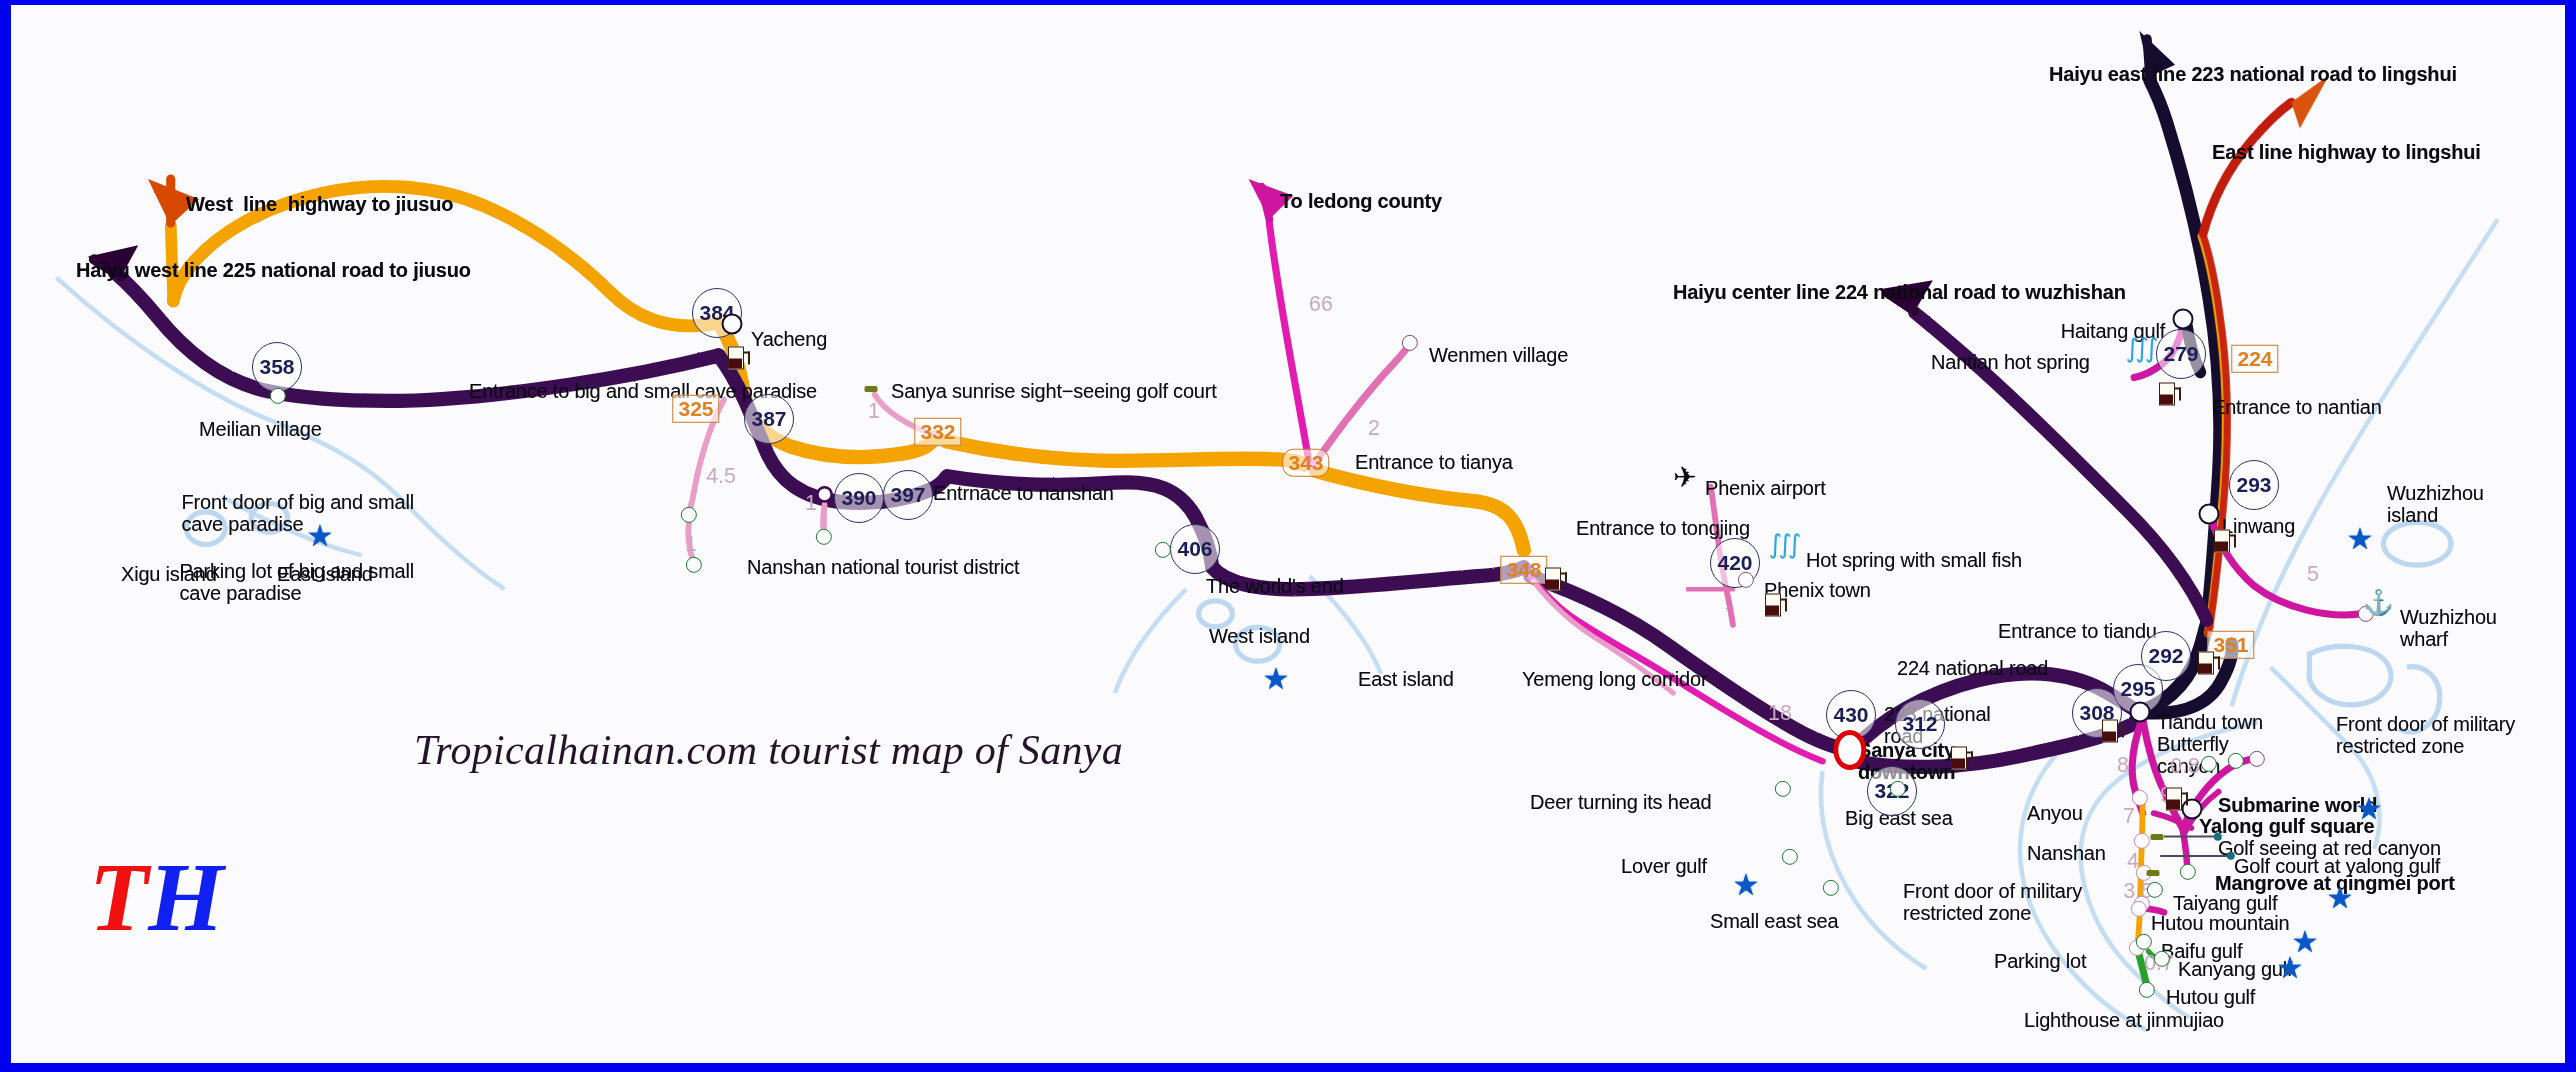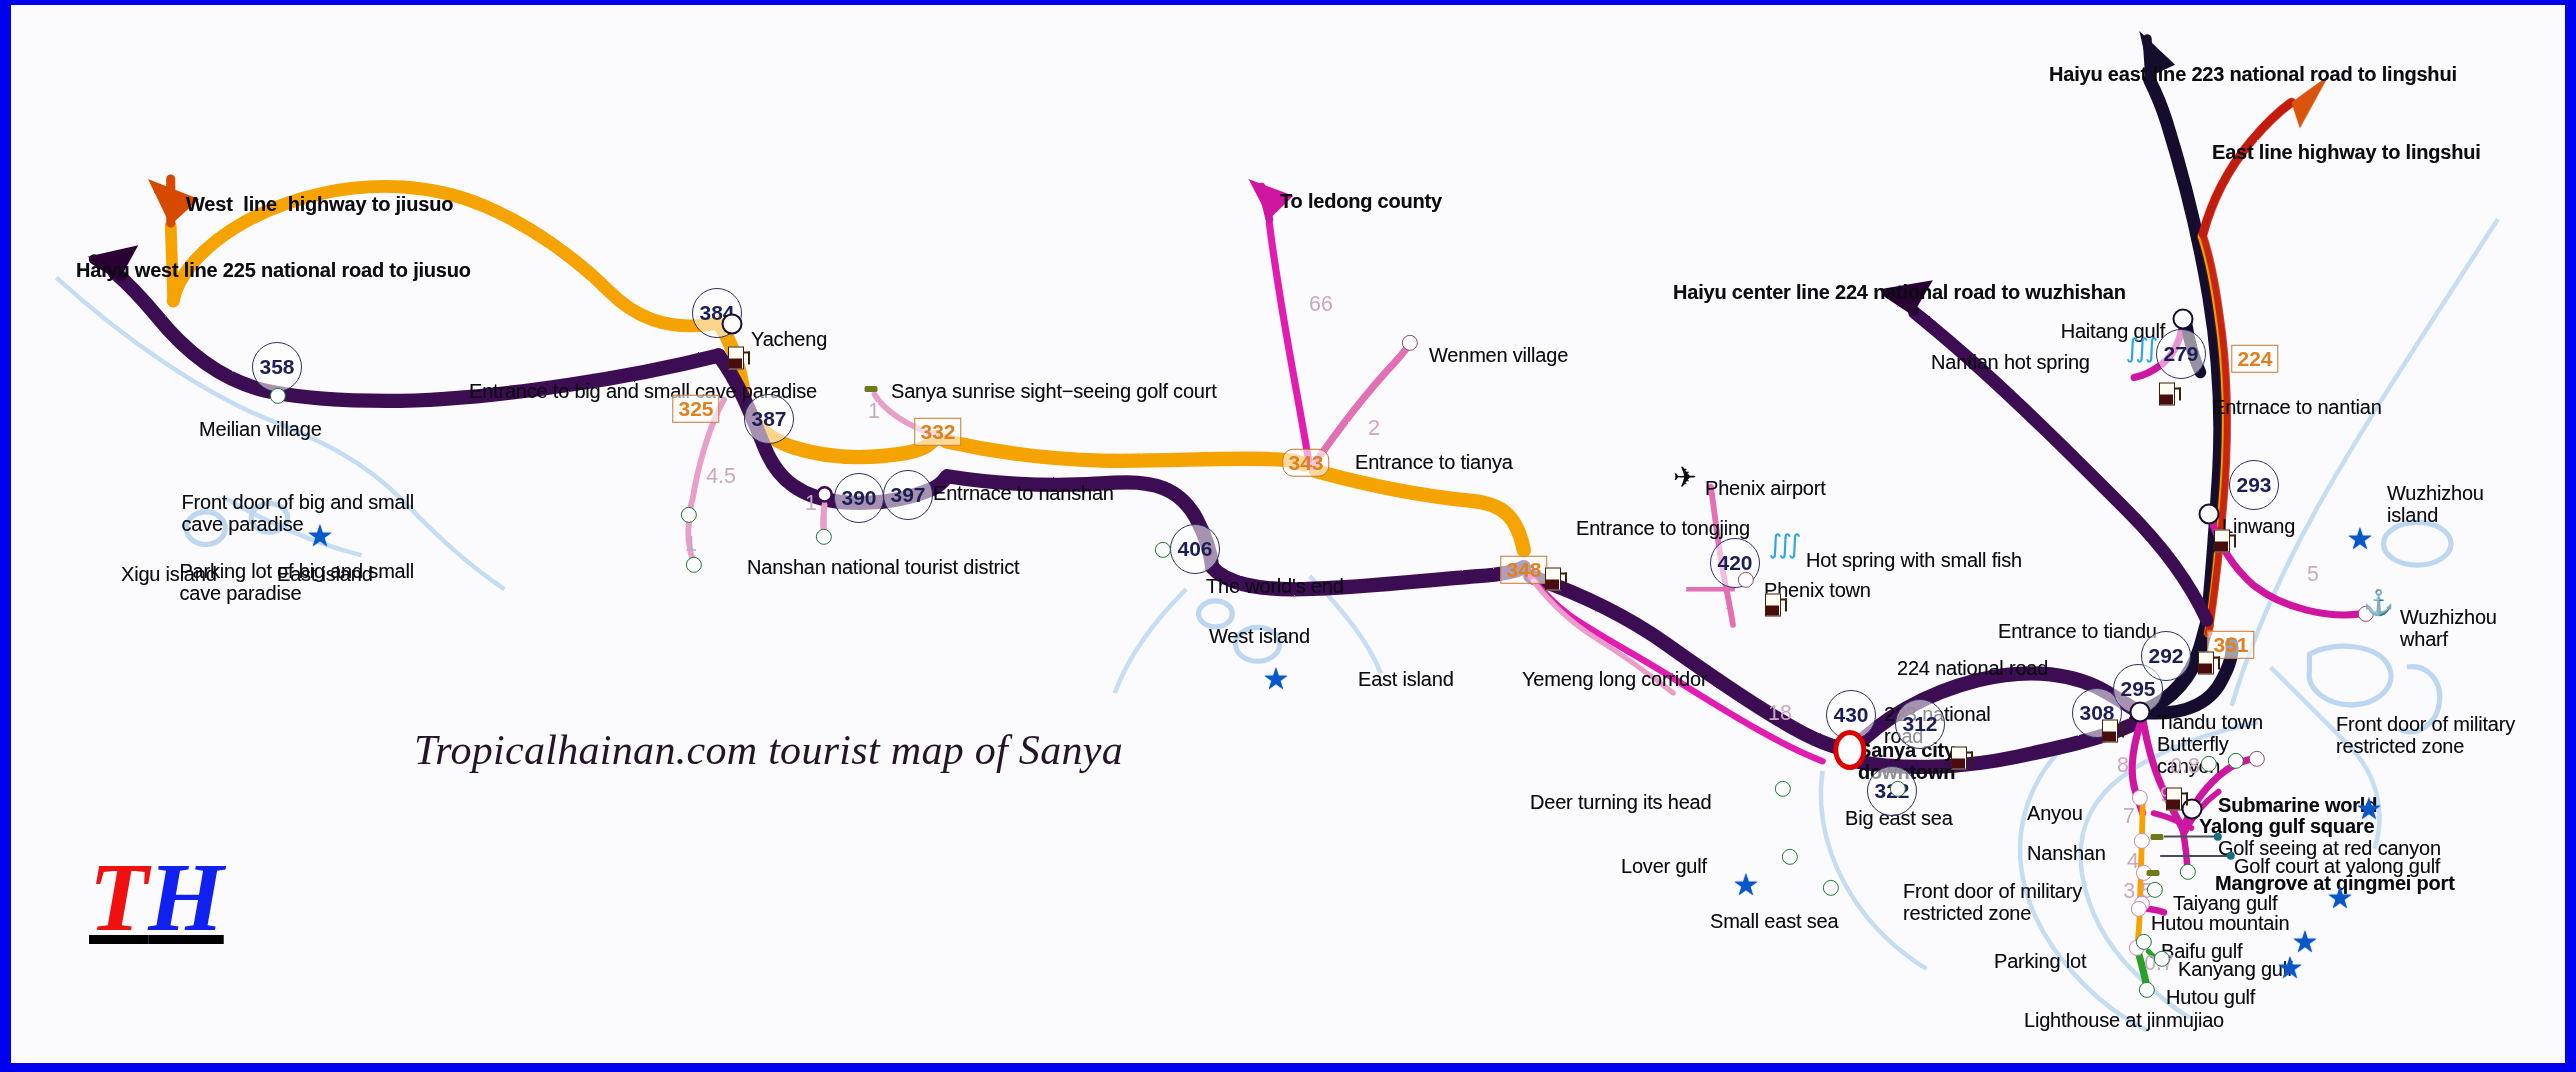--- a/index.html
+++ b/index.html
@@ -71,21 +71,20 @@
     white-space:nowrap;
     letter-spacing:0.3px;
   }
   .th{
     position:absolute;
     font-family:"Liberation Serif", serif;
     font-style:italic;
     font-size:97px;
     font-weight:700;
     line-height:1;
-    text-decoration:underline;
   }
   .th .t{color:#f01010;}
   .th .h{color:#1020f0;}
   .node{position:absolute;transform:translate(-50%,-50%);}
   .node.hollow{
     width:14.3px;height:14.3px;border-radius:50%;
     border:1.9px solid #8c4a6a;background:#fdfdff;
   }
   .node.green{
     width:14.3px;height:14.3px;border-radius:50%;
@@ -283,21 +282,21 @@
       <div class="lbl" style="left: 1195px; top: 570px;">The world's end</div>
       <div class="lbl" style="left: 1198px; top: 620px;">West island</div>
       <div class="lbl" style="left: 1347px; top: 663px;">East island</div>
       <div class="lbl" style="left: 1511px; top: 663px;">Yemeng long corridor</div>
       <div class="lbl" style="left: 1694px; top: 472px;">Phenix airport</div>
       <div class="lbl" style="left: 1565px; top: 512px;">Entrance to tongjing</div>
       <div class="lbl" style="left: 1795px; top: 544px;">Hot spring with small fish</div>
       <div class="lbl" style="left: 1753px; top: 574px;">Phenix town</div>
       <div class="lbl r" style="left: 2154px; top: 315px;">Haitang gulf</div>
       <div class="lbl" style="left: 1920px; top: 346px;">Nantian hot spring</div>
-      <div class="lbl" style="left: 2201px; top: 391px;">Entrnace to nantian</div>
+      <div class="lbl" style="left: 2201px; top: 391px;">Entrance to nantian</div>
       <div class="lbl" style="left: 2211px; top: 510px;">Linwang</div>
       <div class="lbl" style="left: 2376px; top: 477px;">Wuzhizhou
 island</div>
       <div class="lbl" style="left: 2389px; top: 601px;">Wuzhizhou
 wharf</div>
       <div class="lbl" style="left: 1987px; top: 615px;">Entrance to tiandu</div>
       <div class="lbl" style="left: 1886px; top: 652px;">224 national road</div>
       <div class="lbl" style="left: 1873px; top: 698px;">223 national
 road</div>
       <div class="lbl bold" style="left: 1847px; top: 734px;">Sanya city

